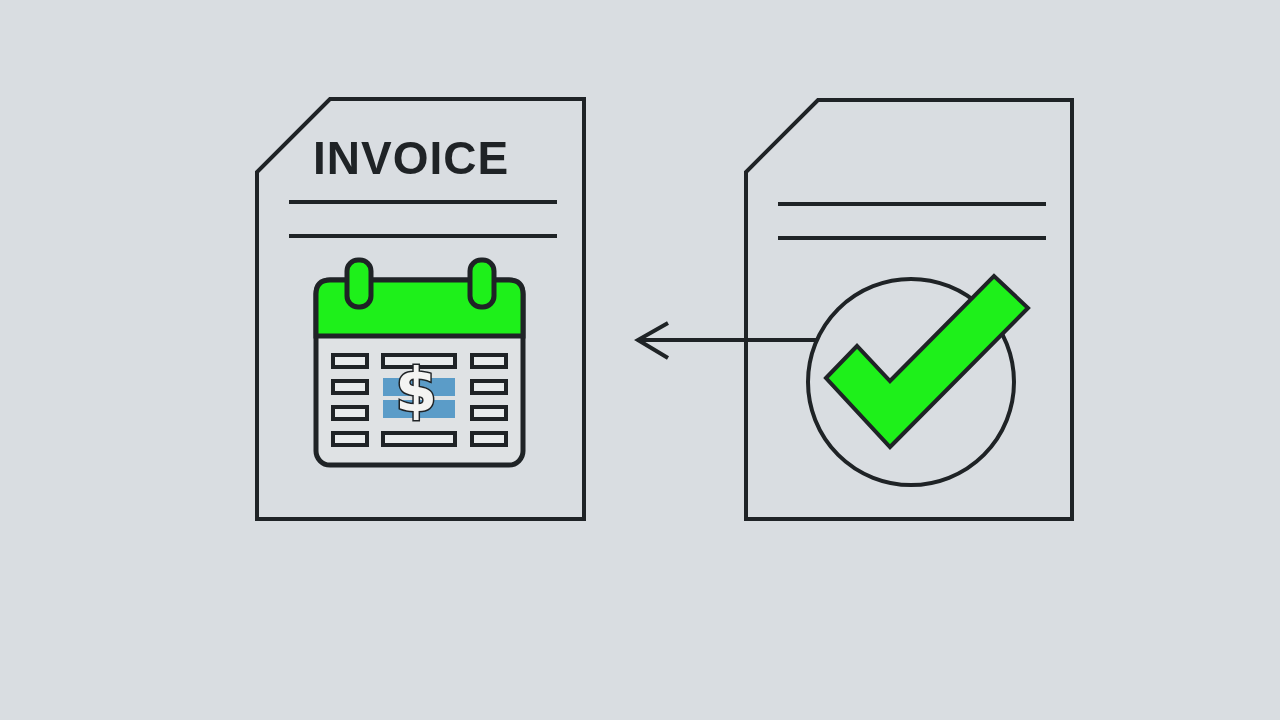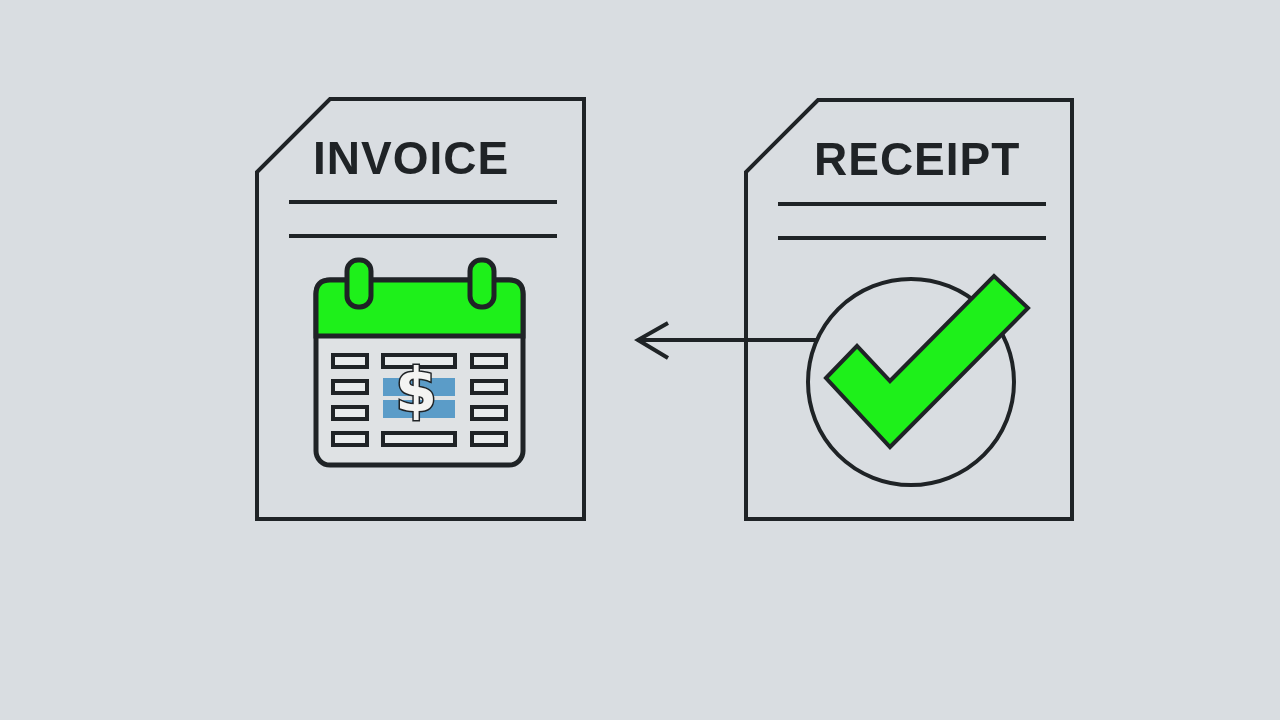--- a/index.html
+++ b/index.html
@@ -86,16 +86,15 @@
     </g>
 
     <g>
       <circle cx="895" cy="382" r="103" fill="#d9dde1" stroke="#1f2326" stroke-width="4"></circle>
       <path d="M810 378 L841 346 L874 381 L978 276 L1012 308 L874 447 Z" fill="#1ef01a" stroke="#1f2326" stroke-width="4" stroke-linejoin="miter"></path>
     </g>
   </svg>
 
   <div id="invoice-title" class="doc-title">INVOICE</div>
 
-  <div id="receipt-title" class="doc-title">RECEIPT</div>
 
   <div class="dollar">$</div>
 </div>
 
 </body></html>

